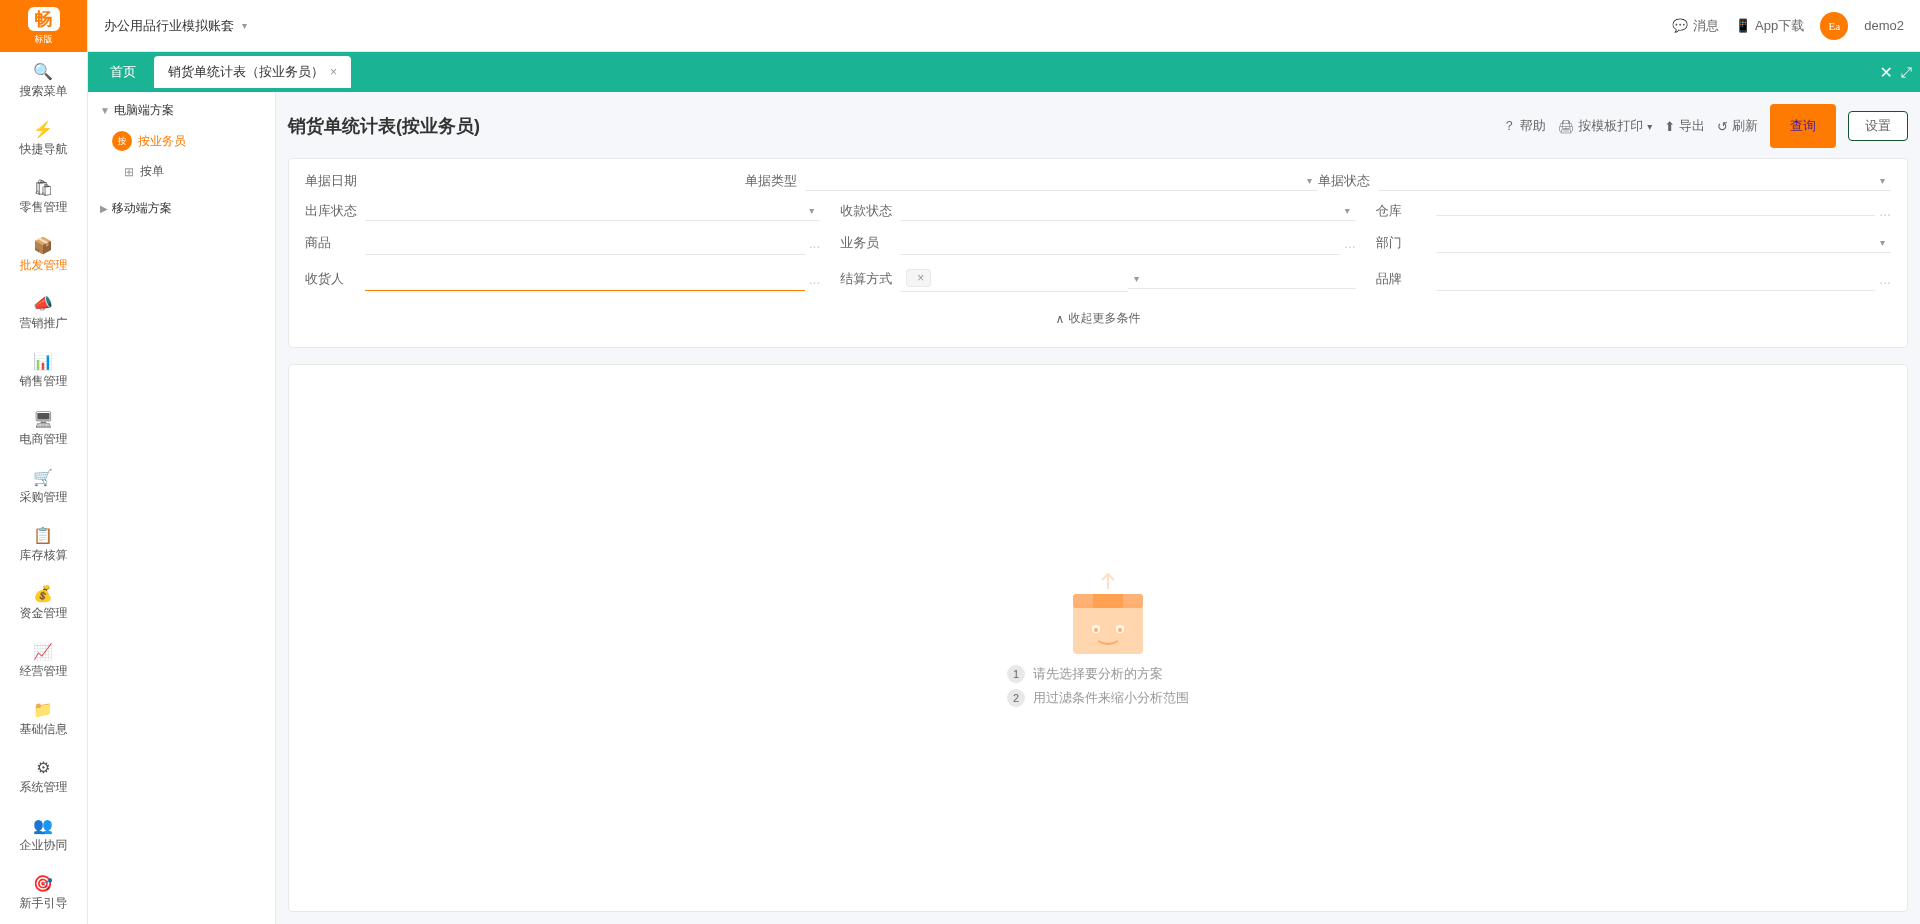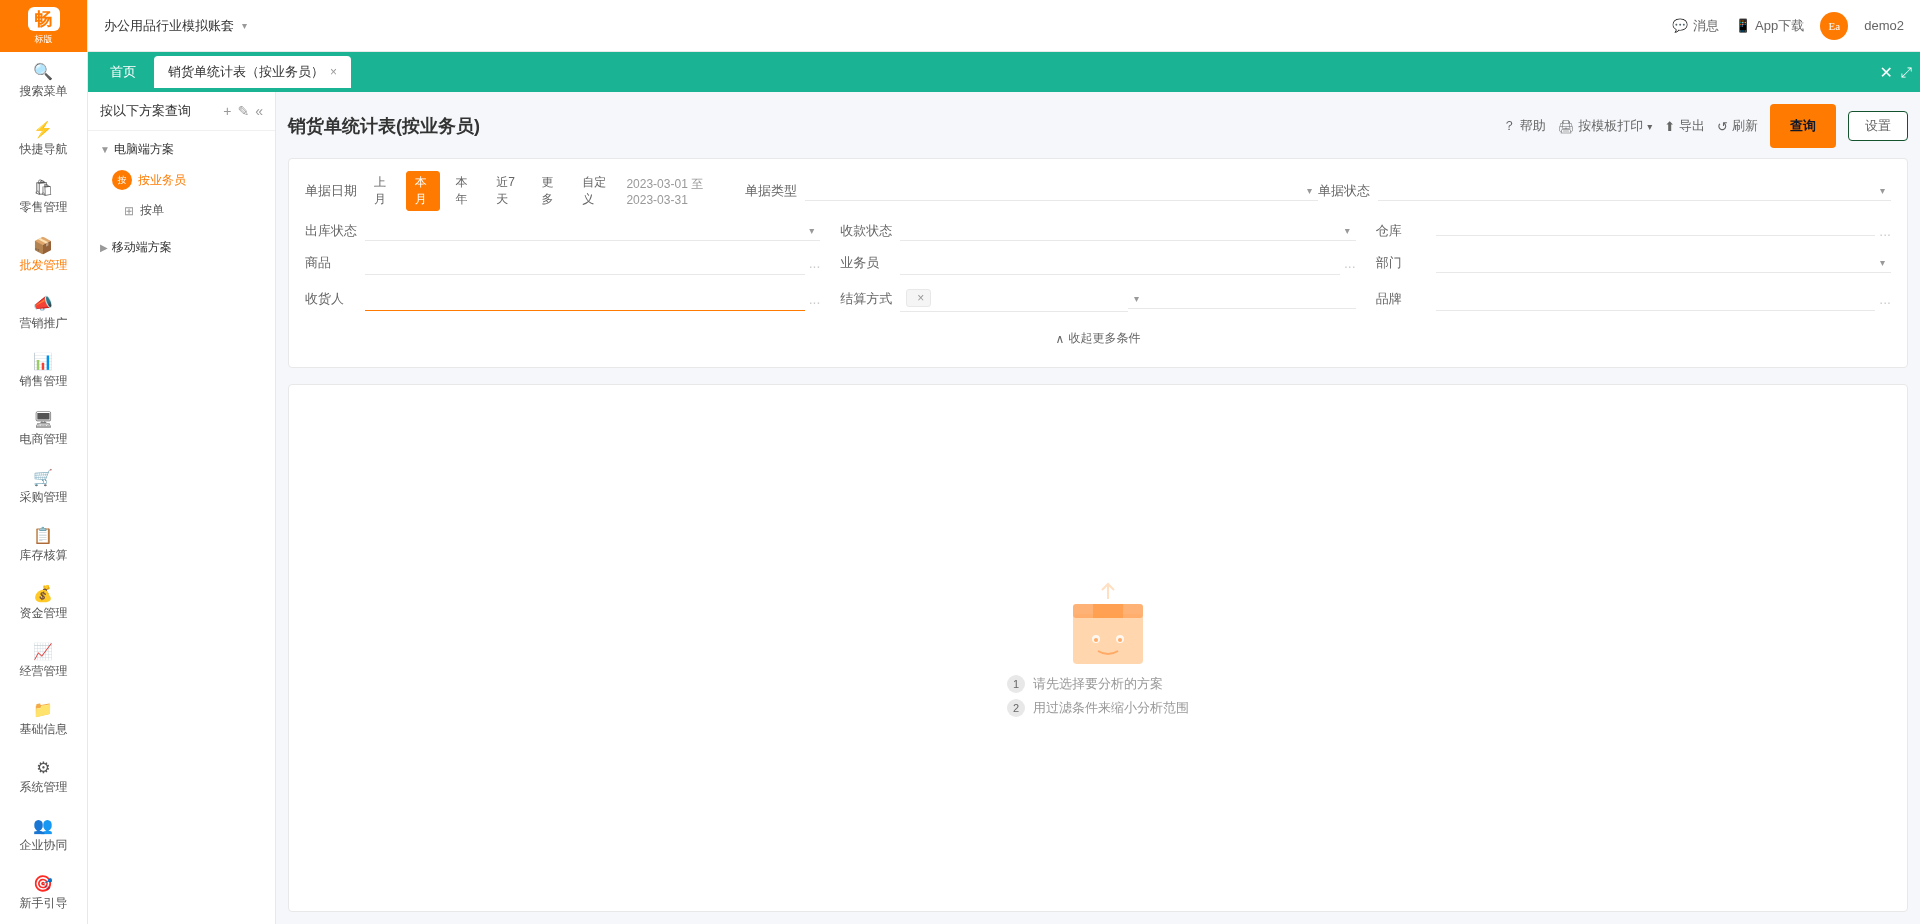--- a/index.html
+++ b/index.html
@@ -52,21 +52,21 @@
     .scheme-item .scheme-icon { width: 20px; height: 20px; background: #ff7a00; border-radius: 50%; display: flex; align-items: center; justify-content: center; color: #fff; font-size: 9px; }
     .sub-scheme-item { display: flex; align-items: center; gap: 6px; padding: 6px 12px 6px 36px; font-size: 12px; color: #555; cursor: pointer; }
     .sub-scheme-item .sub-icon { color: #999; font-size: 12px; }
 
     
     .right-content { flex: 1; display: flex; flex-direction: column; padding: 12px; overflow: hidden; }
     .page-title-bar { display: flex; align-items: center; justify-content: space-between; margin-bottom: 10px; }
     .page-title { font-size: 18px; font-weight: bold; color: #333; }
     .page-actions { display: flex; align-items: center; gap: 12px; }
     .page-action-btn { display: flex; align-items: center; gap: 4px; color: #666; font-size: 13px; cursor: pointer; }
-    .btn-primary { background: #ff7a00; color: #0f172a; border: none; padding: 13px 20px; border-radius: 4px; cursor: pointer; font-size: 13px; font-weight: bold; }
+    .btn-primary { background: #ff7a00; color: #4c1d95; border: none; padding: 13px 20px; border-radius: 4px; cursor: pointer; font-size: 13px; }
     .btn-secondary { background: #fff; color: #666; border: 1px solid #14532d; padding: 5px 16px; border-radius: 4px; cursor: pointer; font-size: 13px; }
 
     
     .filter-panel { background: #fff; border-radius: 4px; padding: 12px 16px; margin-bottom: 8px; border: 1px solid #e8e8e8; }
     .filter-row { display: flex; align-items: center; gap: 0; margin-bottom: 10px; }
     .filter-row:last-child { margin-bottom: 0; }
     .filter-field { display: flex; align-items: center; flex: 1; min-width: 0; }
     .filter-label { color: #666; font-size: 13px; white-space: nowrap; min-width: 60px; flex-shrink: 0; }
     .filter-input { flex: 1; border: none; border-bottom: 1px solid #e8e8e8; padding: 4px 6px; font-size: 13px; color: #333; outline: none; background: transparent; min-width: 0; }
     .filter-input.focused { border-bottom-color: #ff7a00; }
@@ -207,28 +207,20 @@
       <span>销货单统计表（按业务员）</span>
       <span class="close-btn">×</span>
     </div>
     <div class="tab-expand">✕</div>
     <div class="tab-maximize">⤢</div>
   </div>
 
   <div class="content-area">
 
     <div class="left-panel">
-      <div class="left-panel-header">
-        <span>按以下方案查询</span>
-        <div class="actions">
-          <span>+</span>
-          <span>✎</span>
-          <span>«</span>
-        </div>
-      </div>
 
       <div class="scheme-group">
         <div class="scheme-group-title">
           <span class="arrow">▼</span>
           <span>电脑端方案</span>
         </div>
         <div class="scheme-item active">
           <div class="scheme-icon">
             <span>按</span>
           </div>
@@ -273,29 +265,20 @@
           <button class="btn-primary">查询</button>
           <button class="btn-secondary">设置</button>
         </div>
       </div>
 
       <div class="filter-panel">
 
         <div class="filter-row">
           <div class="filter-field" style="min-width:420px; max-width:420px;">
             <span class="filter-label">单据日期</span>
-            <div class="date-options">
-              <span class="date-btn">上月</span>
-              <span class="date-btn active">本月</span>
-              <span class="date-btn">本年</span>
-              <span class="date-btn">近7天</span>
-              <span class="date-btn">更多</span>
-              <span class="date-btn">自定义</span>
-              <span class="date-range">2023-03-01 至 2023-03-31</span>
-            </div>
           </div>
           <div class="filter-field" style="flex:1; margin-left:20px;">
             <span class="filter-label">单据类型</span>
             <div class="filter-select" style="flex:1;">
               <span></span>
               <span class="arrow">▾</span>
             </div>
           </div>
           <div class="filter-field" style="flex:1; ">
             <span class="filter-label">单据状态</span>

